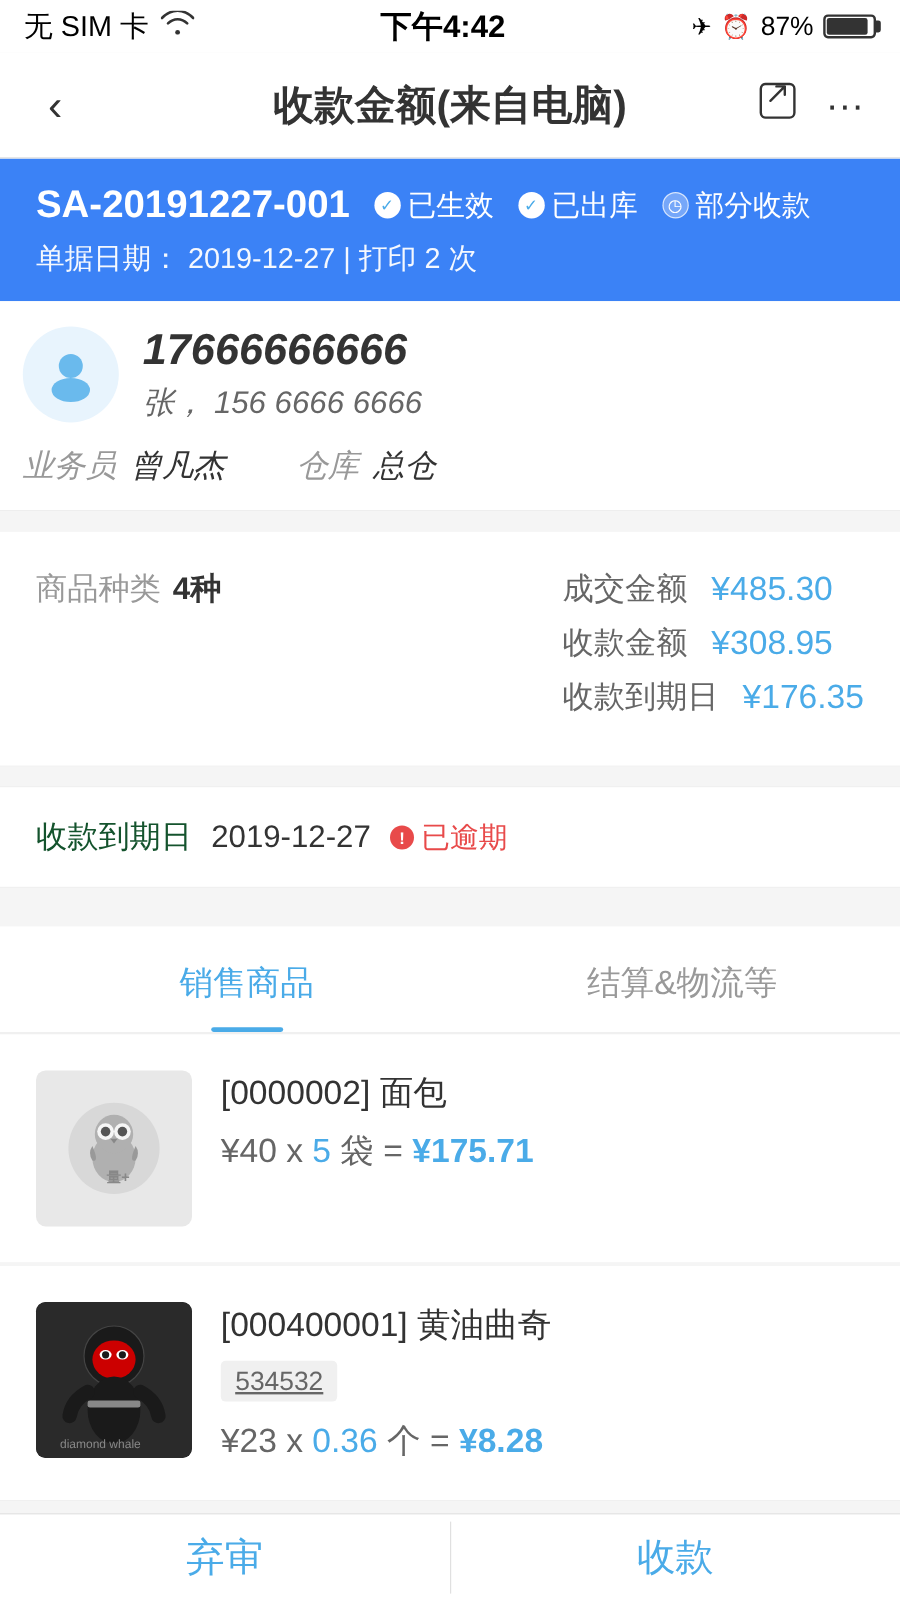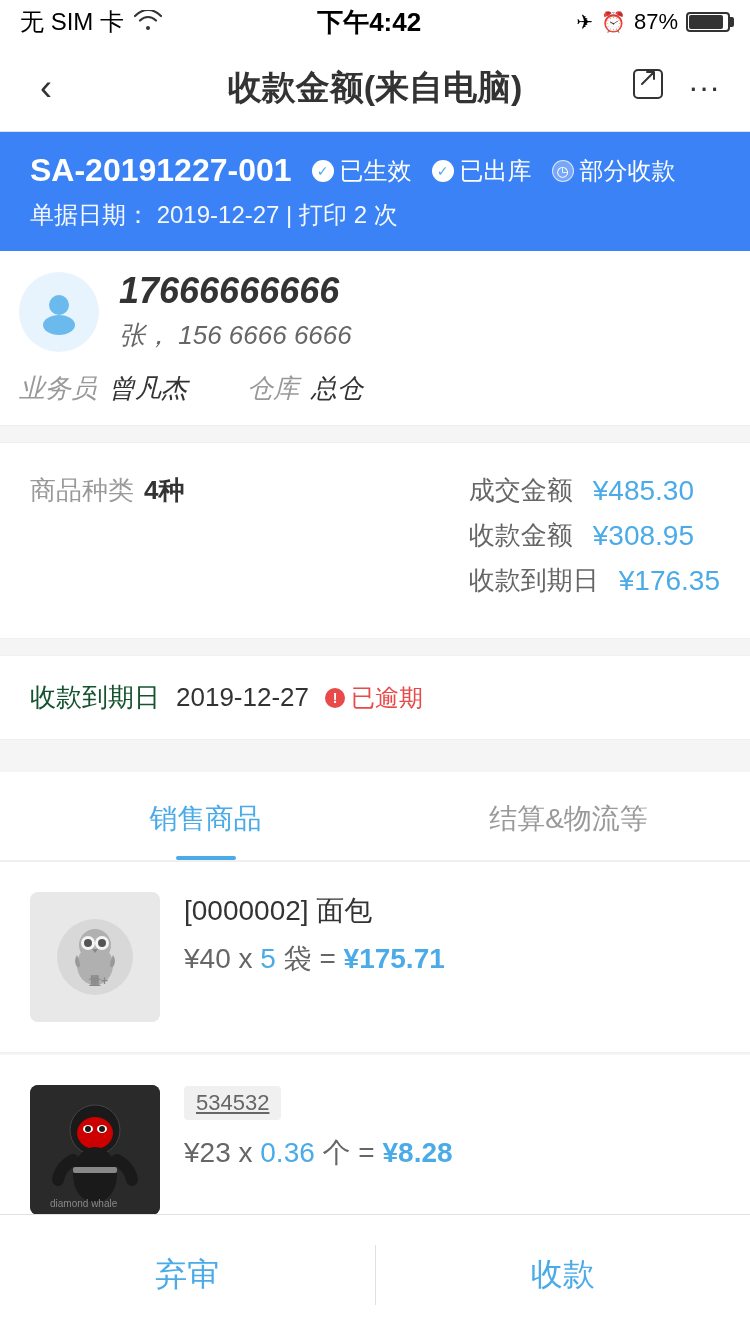--- a/index.html
+++ b/index.html
@@ -345,21 +345,21 @@
     }
     .price-highlight { color: #4aabe8; }
     .price-total { color: #4aabe8; font-weight: 600; }
 
     
     .bottom-bar {
       position: fixed;
       bottom: 0;
       left: 0;
       width: 750px;
-      height: 120px;
+      height: 73px;
       background: #fff;
       border-top: 1px solid #e0e0e0;
       display: flex;
     }
     .bottom-btn {
       flex: 1;
       display: flex;
       align-items: center;
       justify-content: center;
       font-size: 32px;
@@ -573,20 +573,24 @@
 
         <rect x="43" y="82" width="44" height="6" rx="2" fill="#888"></rect>
 
         <path d="M43 75 Q30 82 28 95" stroke="#1a1a1a" stroke-width="12" stroke-linecap="round" fill="none"></path>
         <path d="M87 75 Q100 82 102 95" stroke="#1a1a1a" stroke-width="12" stroke-linecap="round" fill="none"></path>
 
         <text x="20" y="122" font-size="10" fill="#888">diamond whale</text>
       </svg>
     </div>
     <div class="product-info">
+      <div class="product-name">
+        <span>[000400001]</span>
+        <span>黄油曲奇</span>
+      </div>
       <div class="product-sku">534532</div>
       <div class="product-price-row">
         <span>¥23</span>
         <span> x </span>
         <span class="price-highlight">0.36</span>
         <span>个</span>
         <span> = </span>
         <span class="price-total">¥8.28</span>
       </div>
     </div>

